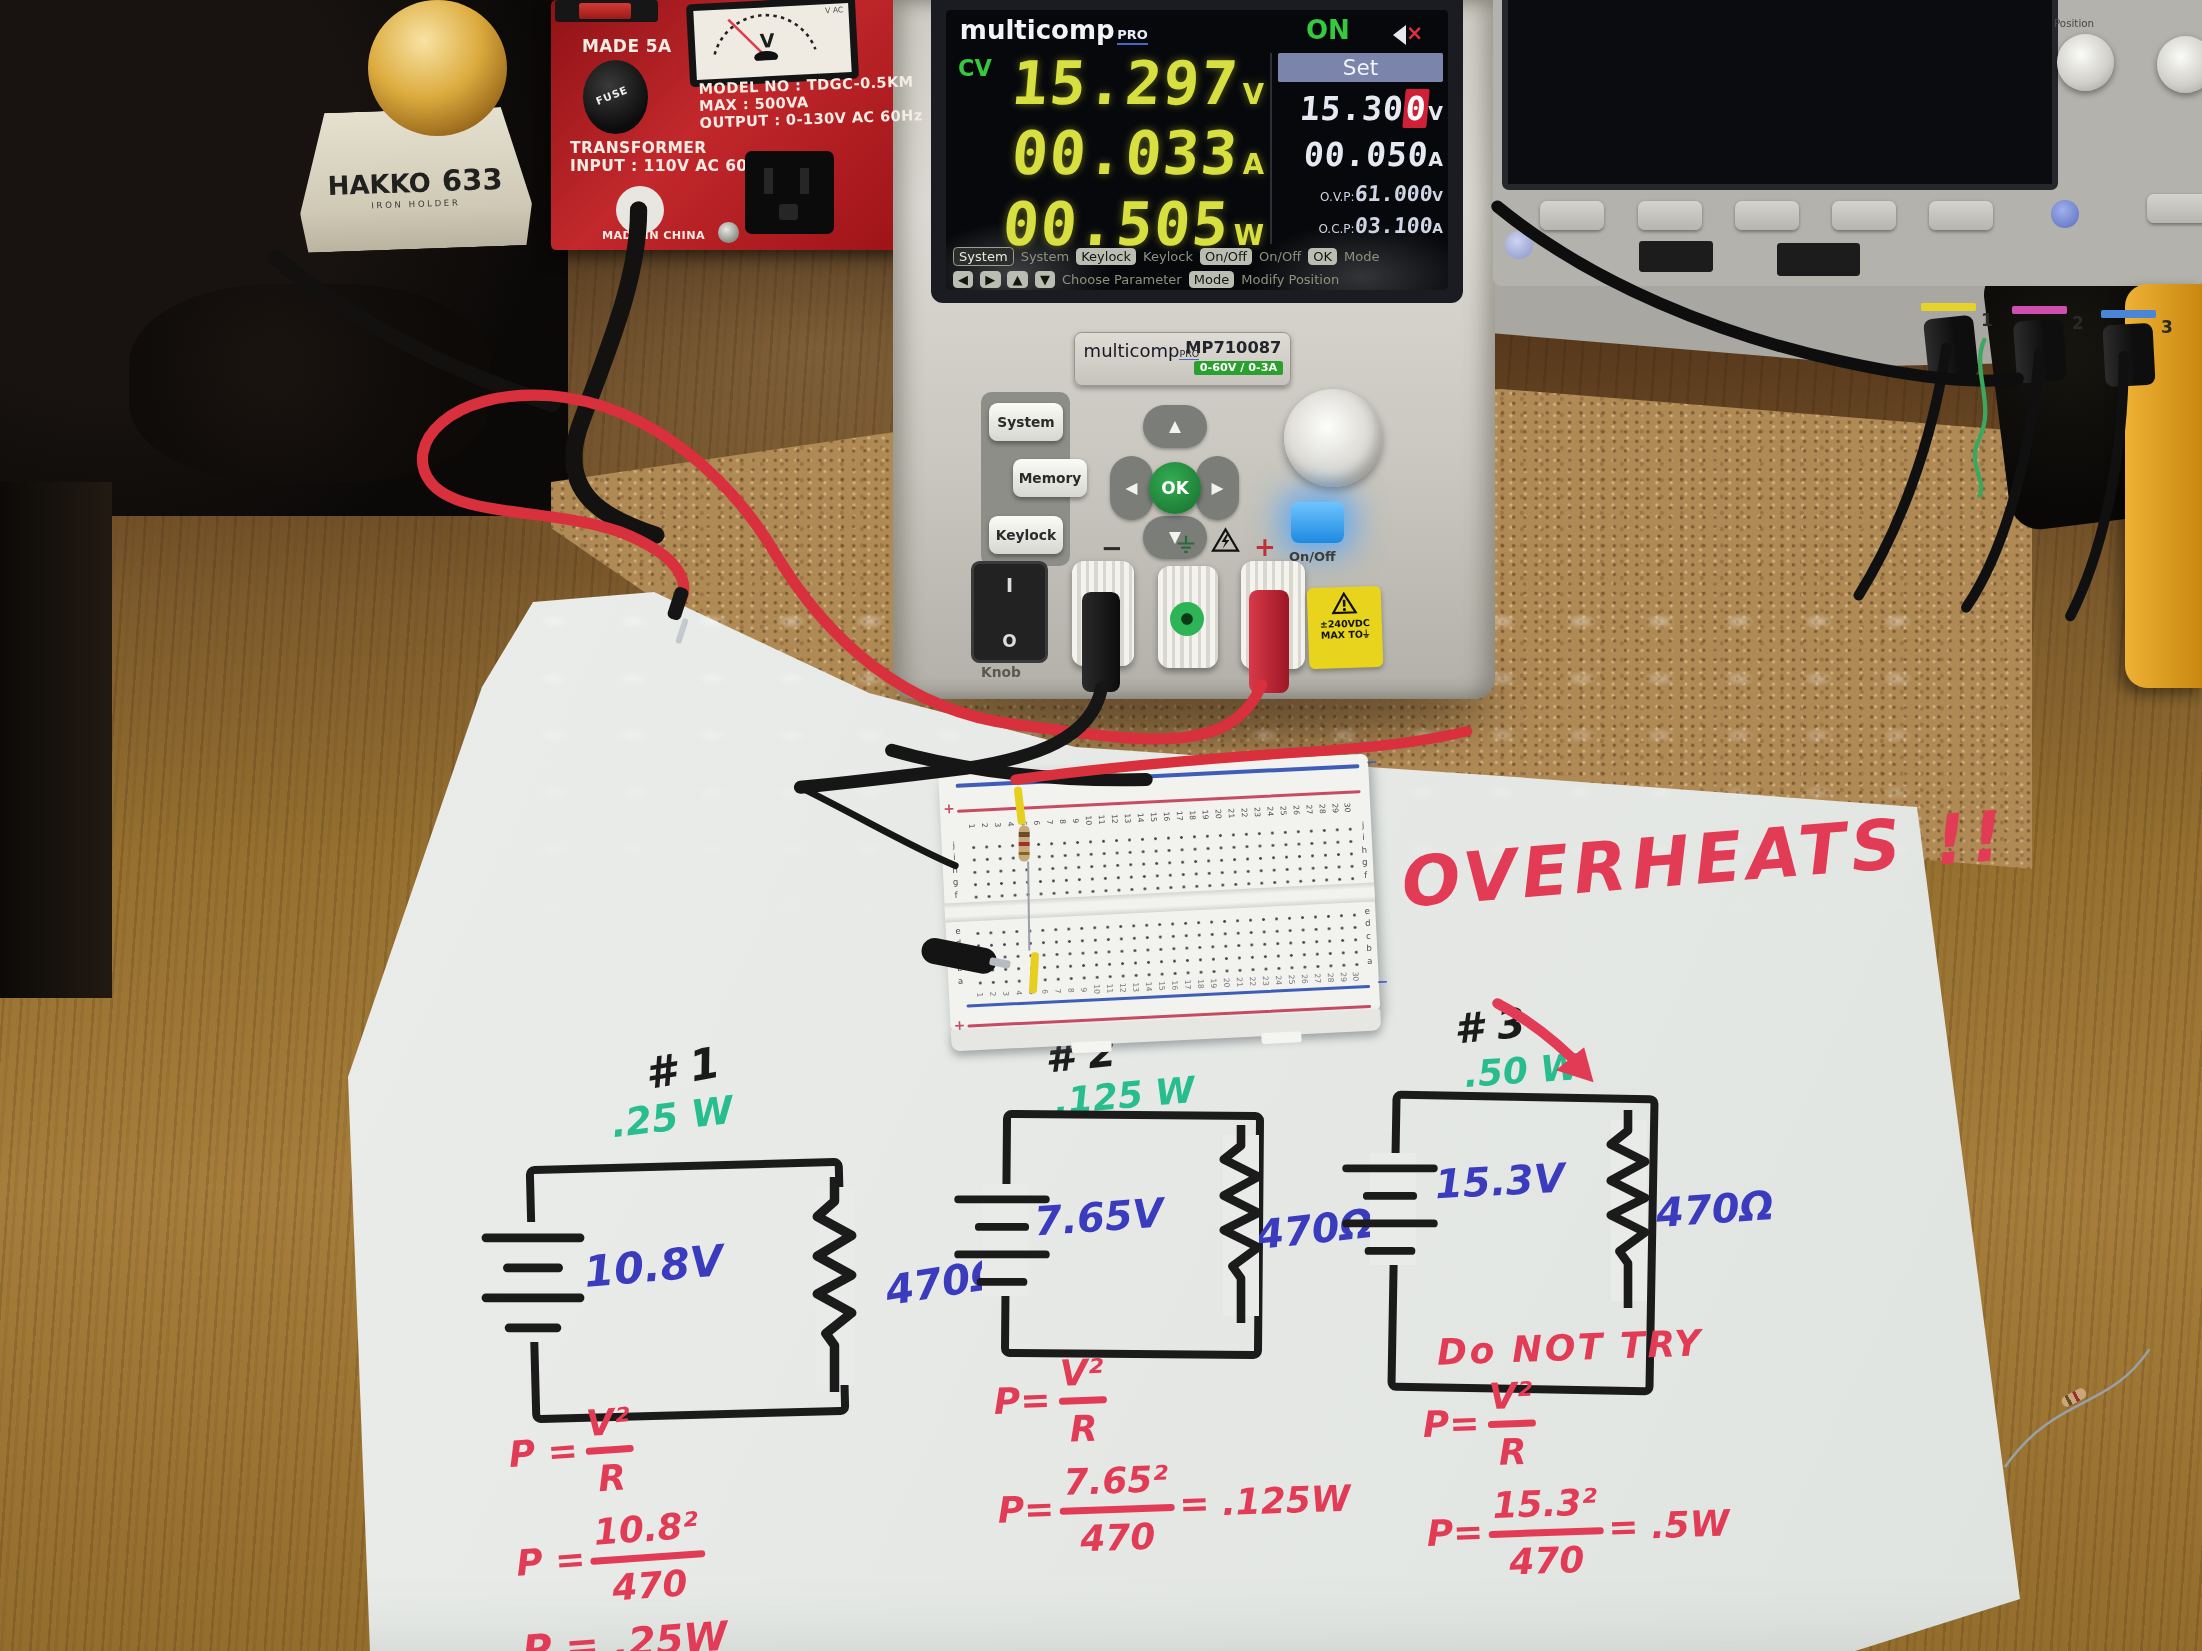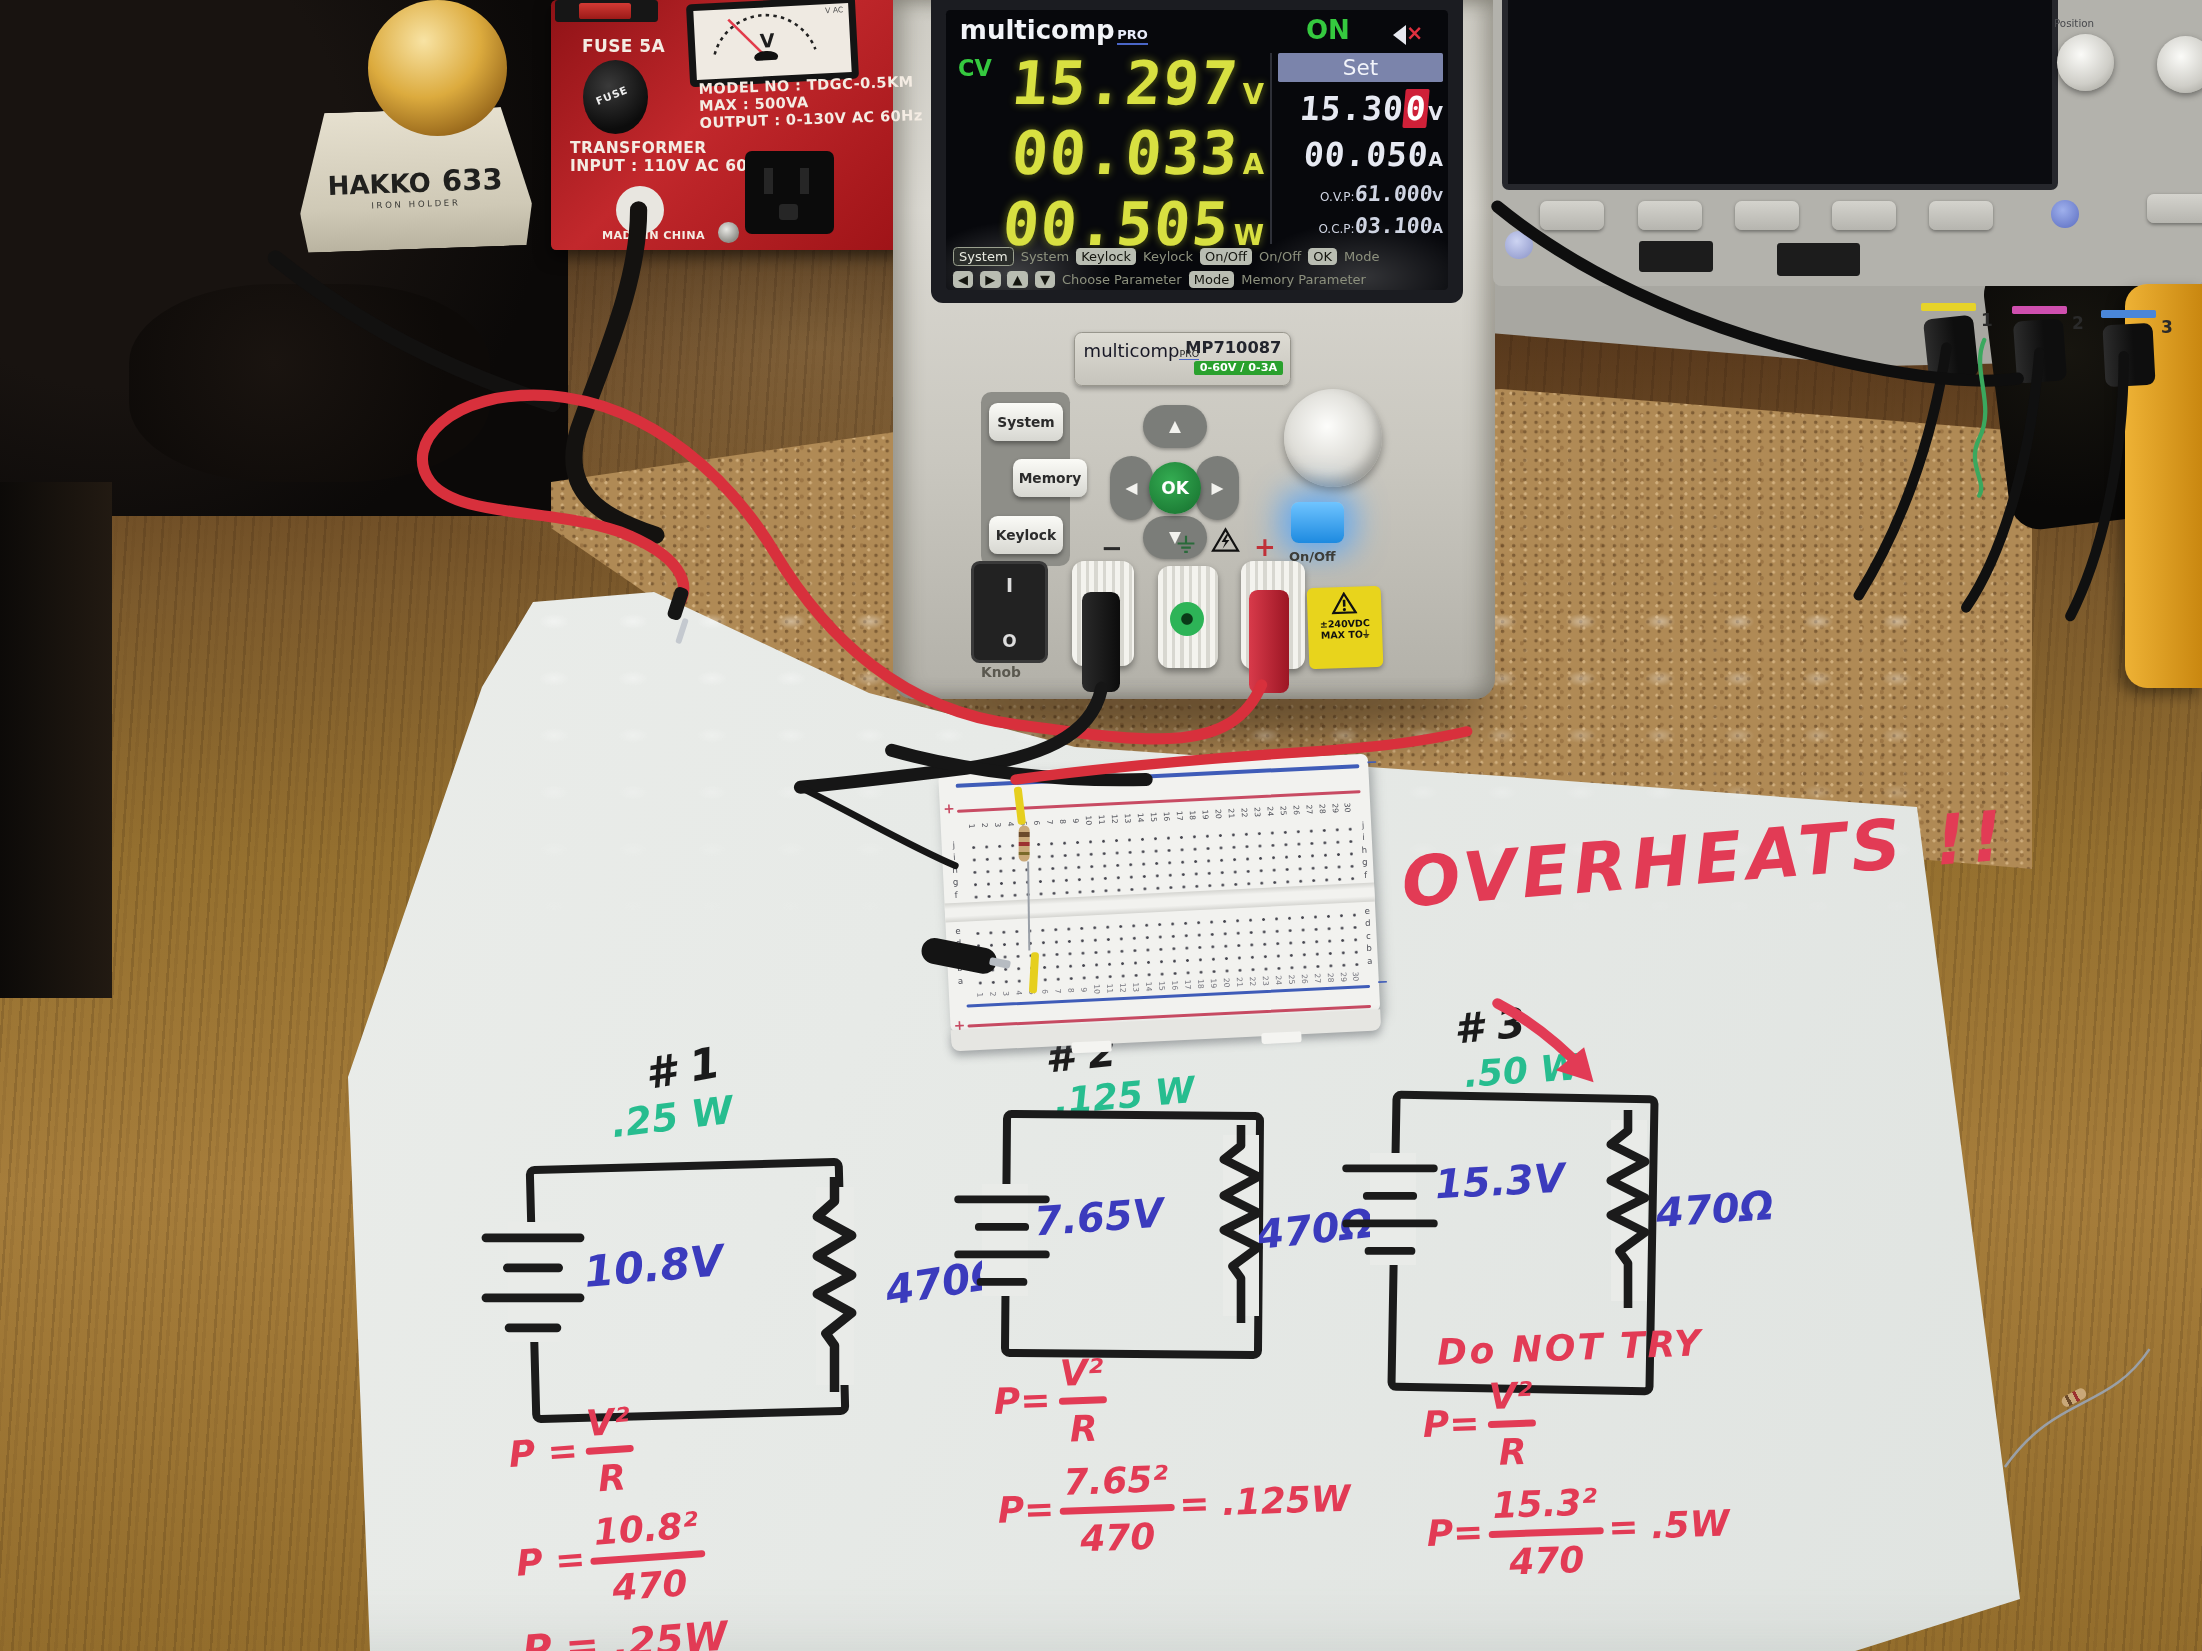--- a/index.html
+++ b/index.html
@@ -332,21 +332,21 @@
     </div>
   <div class="abs meter">
     <svg width="139" height="53" viewBox="0 0 162 62">
       <path d="M22 52 A62 62 0 0 1 140 52" stroke="#222" stroke-width="3" fill="none" stroke-dasharray="4 5"></path>
       <path d="M82 58 L40 12" stroke="#e23b4a" stroke-width="3"></path>
       <ellipse cx="82" cy="58" rx="14" ry="7" fill="#111"></ellipse>
     </svg>
     <span class="vlab">V</span>
     <span class="vac">V AC</span>
   </div>
-  <div class="abs tx-text" style="left:582px;top:36px;font-size:17px;">FUSE 5A</div>
+  <div class="abs tx-text" style="left:582px;top:36px;font-size:17px;">MADE 5A</div>
   <div class="abs fuse-knob">
       <span>FUSE</span>
     </div>
   <div class="abs tx-text" style="left:699px;top:76px;font-size:14.6px;line-height:17px;transform:rotate(-2deg);">
     <div>MODEL NO : TDGC-0.5KM</div>
     <div>MAX : 500VA</div>
     <div>OUTPUT : 0-130V AC 60Hz</div>
   </div>
   <div class="abs tx-text" style="left:570px;top:139px;font-size:15.5px;line-height:18px;">
     <div>TRANSFORMER</div>
@@ -392,21 +392,21 @@
         <span class="mk">OK</span>
           <span class="ml">Mode</span>
       </div>
       <div class="mrow">
         <span class="mk">◀</span>
           <span class="mk">▶</span>
         <span class="mk">▲</span>
           <span class="mk">▼</span>
         <span class="ml">Choose Parameter</span>
         <span class="mk">Mode</span>
-          <span class="ml">Memory Parameter</span>
+          <span class="ml">Modify Position</span>
       </div>
     </div>
   </div>
 
   <div class="abs badge">
     <span class="bb"><span>multicomp</span><span class="bp">PRO</span></span>
     <span class="bm">MP710087</span>
     <span class="br">0-60V / 0-3A</span>
   </div>
 

